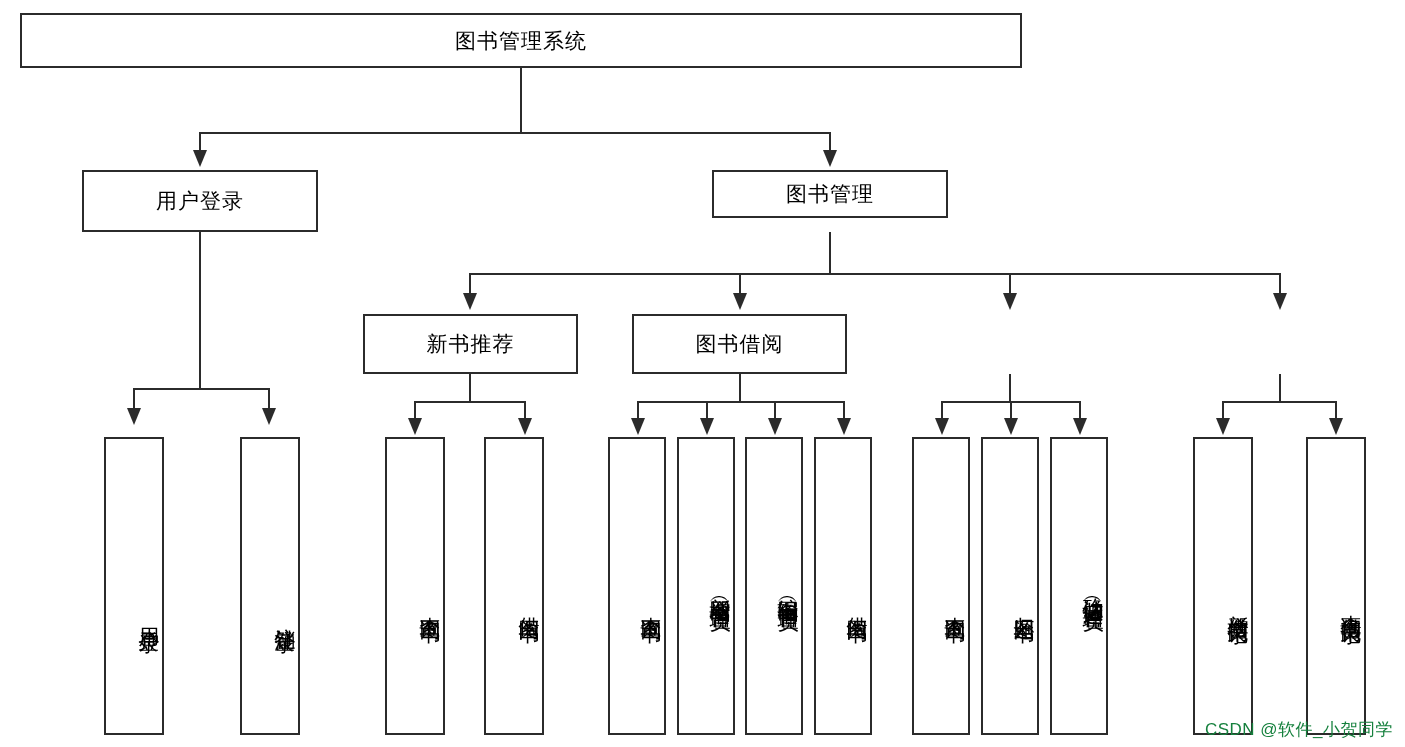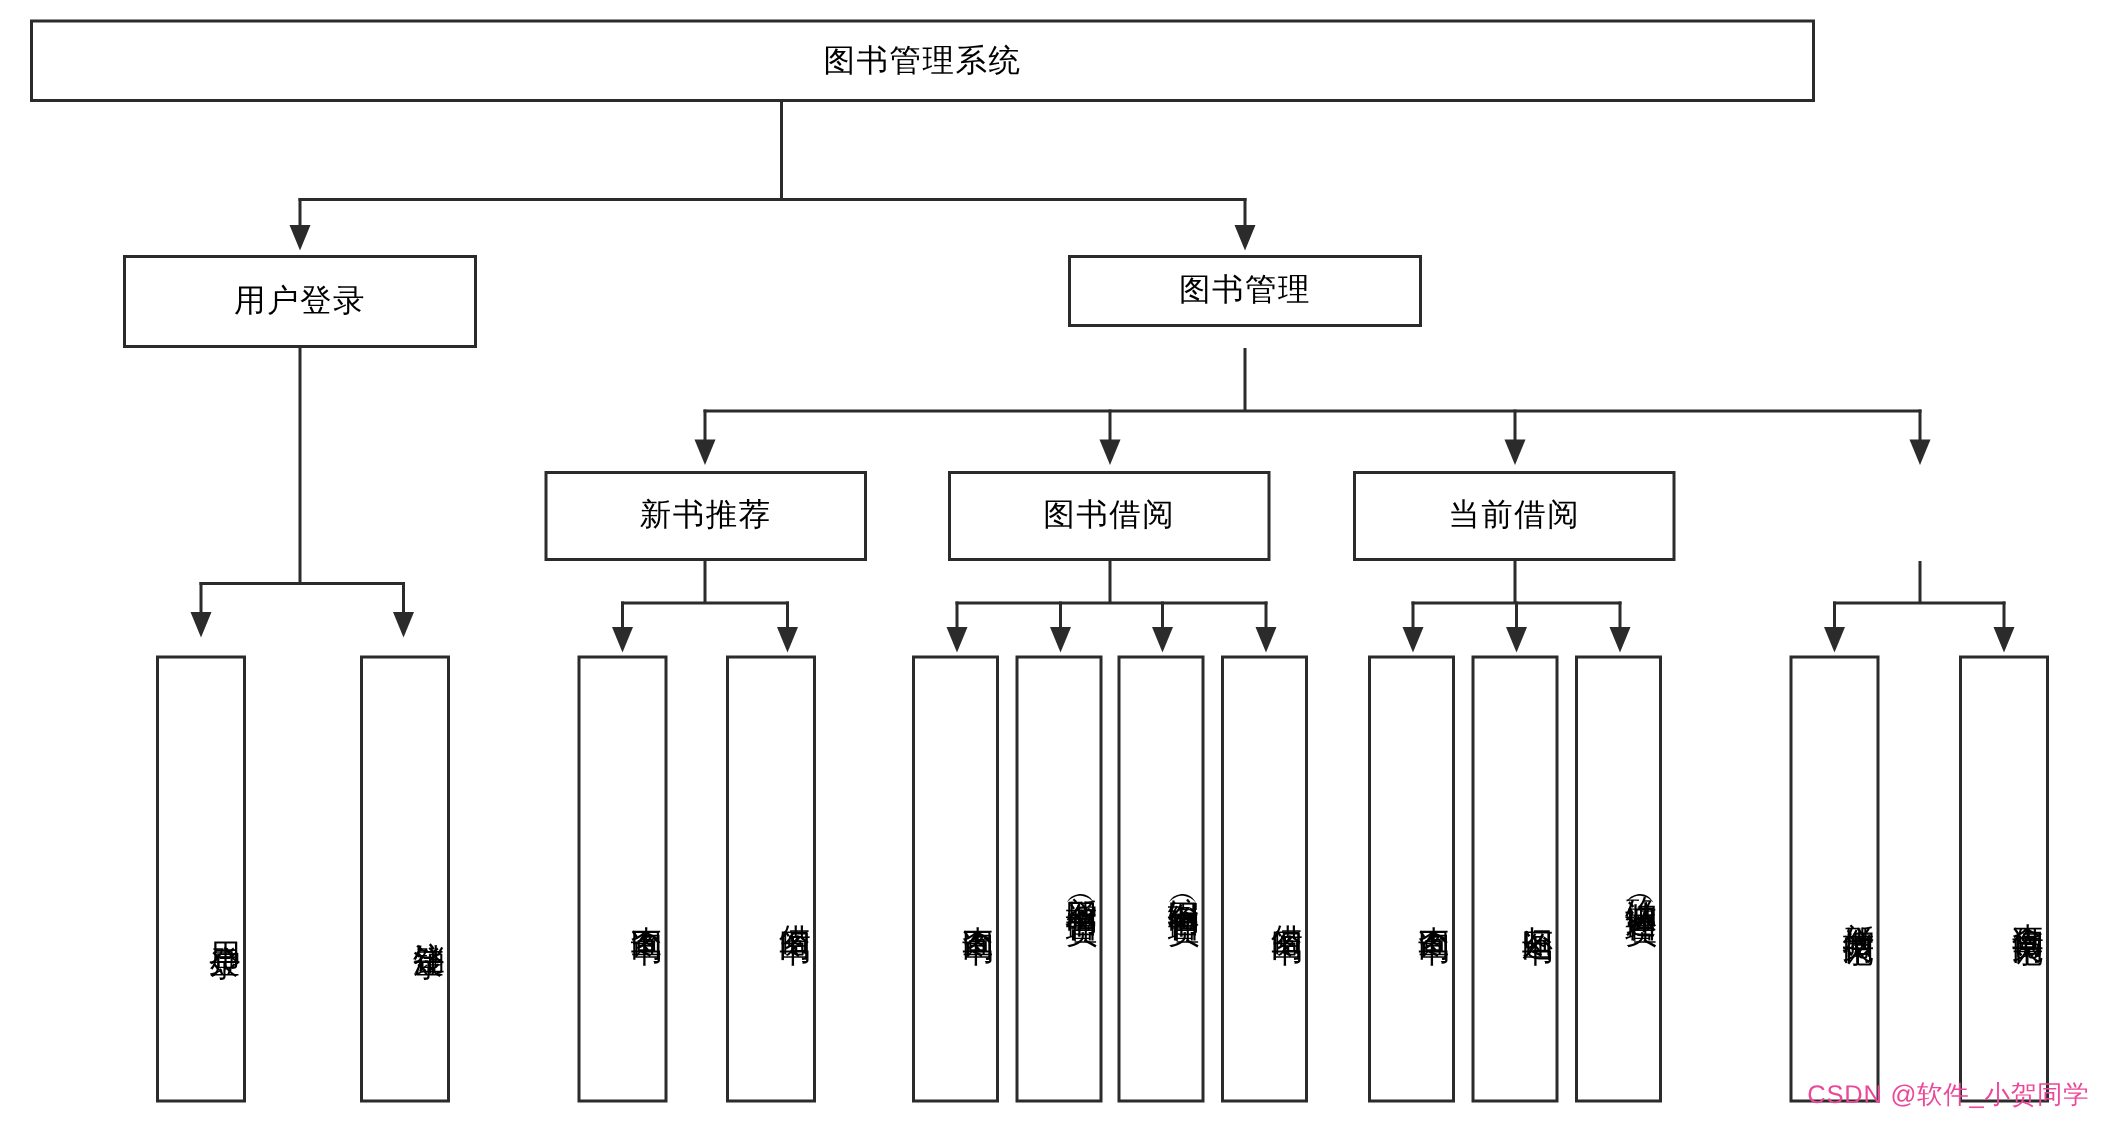--- a/index.html
+++ b/index.html
@@ -62,31 +62,31 @@
     border-left: 7px solid transparent;
     border-right: 7px solid transparent;
     border-top: 17px solid #2b2b2b;
   }
 
   .watermark {
     position: absolute;
     right: 12px;
     bottom: 6px;
     font-size: 17px;
-    color: #ec4899;
+    color: #15803d;
     letter-spacing: 0.5px;
     white-space: nowrap;
   }
 </style>
 </head>
 <body>
 
 <div id="canvas">
 
-  <div class="node node-h" style="left:20px; top:13px; width:1190px; height:55px;">
+  <div class="node node-h" style="left:20px; top:13px; width:1002px; height:55px;">
     <span>图书管理系统</span>
   </div>
 
   <div class="line vline" style="left:520px; top:68px; width:2px; height:65px;"></div>
 
   <div class="line hline" style="left:199px; top:132px; width:632px; height:2px;"></div>
 
   <div class="line vline" style="left:199px; top:132px; width:2px; height:20px;"></div>
   <div class="arrow" style="left:193px; top:150px;"></div>
   <div class="line vline" style="left:829px; top:132px; width:2px; height:20px;"></div>
@@ -119,23 +119,20 @@
   <div class="arrow" style="left:1003px; top:293px;"></div>
 
   <div class="line vline" style="left:1279px; top:273px; width:2px; height:22px;"></div>
   <div class="arrow" style="left:1273px; top:293px;"></div>
 
   <div class="node node-h" style="left:632px; top:314px; width:215px; height:60px;">
     <span>图书借阅</span>
   </div>
   <div class="node node-h" style="left:363px; top:314px; width:215px; height:60px;">
     <span>新书推荐</span>
-  </div>
-  <div class="node node-h" style="left:902px; top:314px; width:215px; height:60px;">
-    <span>当前借阅</span>
   </div>
 
   <div class="line vline" style="left:469px; top:374px; width:2px; height:28px;"></div>
   <div class="line hline" style="left:414px; top:401px; width:112px; height:2px;"></div>
   <div class="line vline" style="left:414px; top:401px; width:2px; height:18px;"></div>
   <div class="arrow" style="left:408px; top:418px;"></div>
   <div class="line vline" style="left:524px; top:401px; width:2px; height:18px;"></div>
   <div class="arrow" style="left:518px; top:418px;"></div>
 
   <div class="line vline" style="left:739px; top:374px; width:2px; height:28px;"></div>

